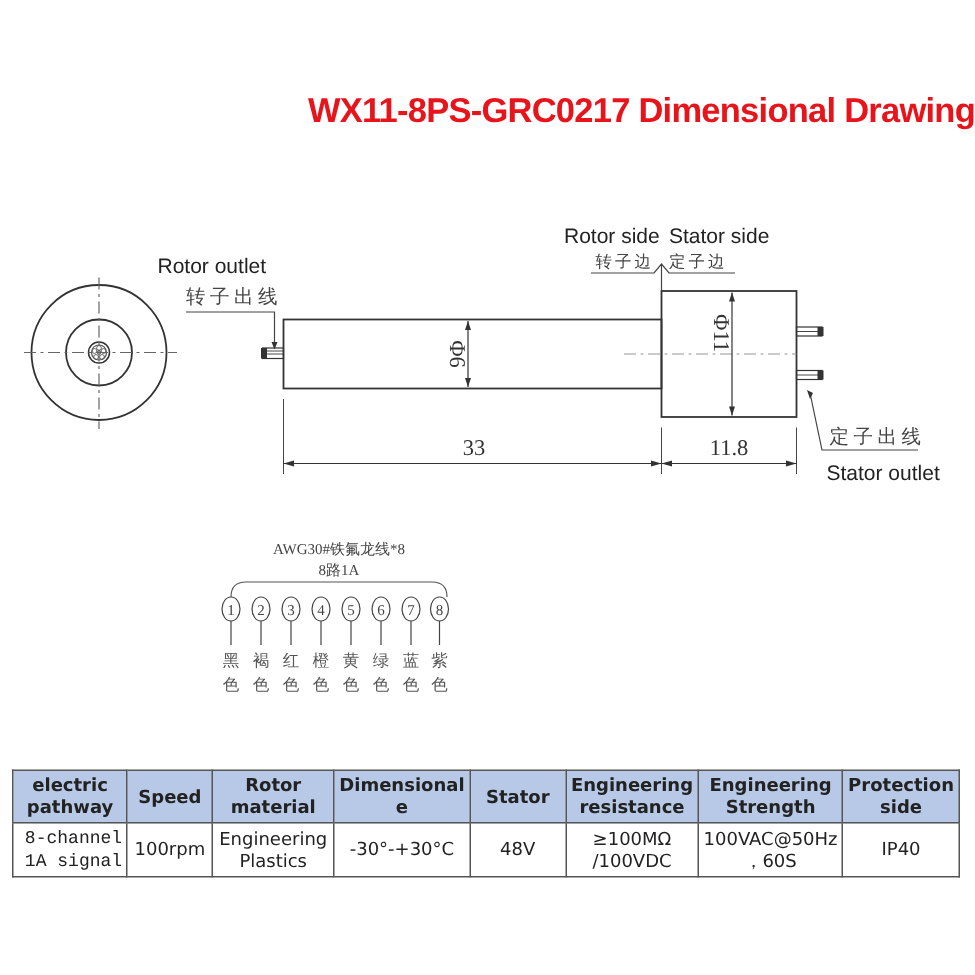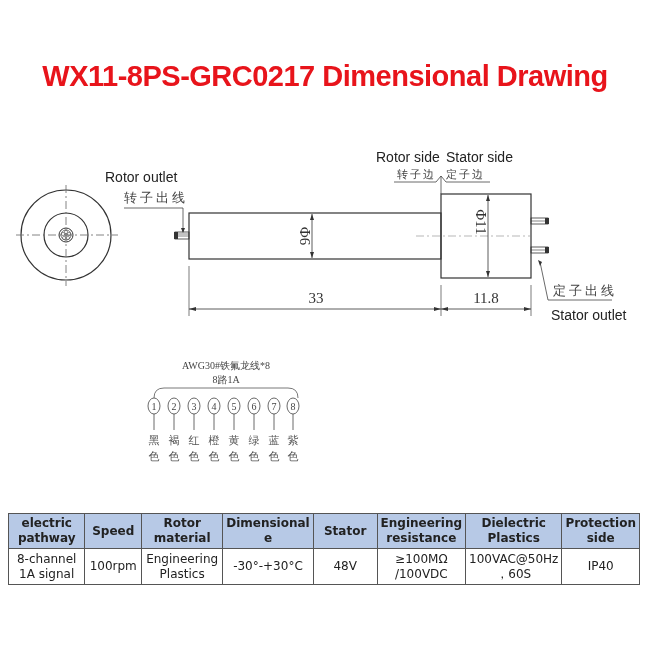--- a/index.html
+++ b/index.html
@@ -1,28 +1,28 @@
 <!DOCTYPE html>
 <html><head>
 <meta charset="utf-8">
 <style>
   html, body { margin:0; padding:0; background:#ffffff; }
   body { width:650px; height:650px; position:relative; overflow:hidden; font-family:"Liberation Sans", sans-serif; }
-  .title { position:absolute; left:0; top:60px; width:650px; text-align:center; color:#e8141b; font-weight:bold; font-size:29px; letter-spacing:-0.5px; font-family:"Liberation Sans", sans-serif; }
+  .title { position:absolute; left:0; top:60px; width:650px; text-align:right; color:#e8141b; font-weight:bold; font-size:23px; letter-spacing:-0.5px; font-family:"Liberation Sans", sans-serif; }
   svg.drawing { position:absolute; left:0; top:0; }
   .lbl { font-family:"Liberation Sans", sans-serif; font-size:14px; fill:#222; }
   .cn { font-family:"DejaVu Serif", serif; font-size:13px; fill:#444; letter-spacing:3px; }
   .dim { font-family:"Liberation Serif", serif; font-size:15px; fill:#333; }
   .small { font-family:"Liberation Serif", serif; font-size:10px; fill:#444; }
   .cnsmall { font-family:"DejaVu Serif", serif; font-size:11px; fill:#555; }
   table.spec { position:absolute; left:8px; top:513px; width:632px; border-collapse:collapse; font-family:"DejaVu Sans", sans-serif; font-size:12px; color:#222; }
   table.spec th, table.spec td { border:1px solid #555; text-align:center; vertical-align:middle; padding:2px 3px; line-height:15px; }
   table.spec th { background:#b7c9e6; font-weight:bold; height:30px; }
   table.spec td { background:#fff; height:31px; }
-  table.spec td.left { text-align:center; }
+  table.spec td.left { text-align:right;font-family:Liberation Mono, monospace; }
 </style>
 </head>
 <body>
 
 <div class="title">WX11-8PS-GRC0217 Dimensional Drawing</div>
 
 <svg class="drawing" width="650" height="500" viewBox="0 0 650 500">
 
   <g>
     <circle cx="66" cy="235" r="45" fill="none" stroke="#333" stroke-width="1.2"></circle>
@@ -165,21 +165,21 @@
 
 <table class="spec">
   <thead>
     <tr>
       <th style="width:80px">electric pathway</th>
       <th style="width:52px">Speed</th>
       <th style="width:76px">Rotor material</th>
       <th style="width:70px">Dimensional e</th>
       <th style="width:70px">Stator</th>
       <th style="width:70px">Engineering resistance</th>
-      <th style="width:82px">Dielectric Plastics</th>
+      <th style="width:82px">Engineering Strength</th>
       <th style="width:58px">Protection side</th>
     </tr>
   </thead>
   <tbody>
     <tr>
       <td class="left">8-channel 1A signal</td>
       <td>100rpm</td>
       <td>Engineering Plastics</td>
       <td>-30°-+30°C</td>
       <td>48V</td>

